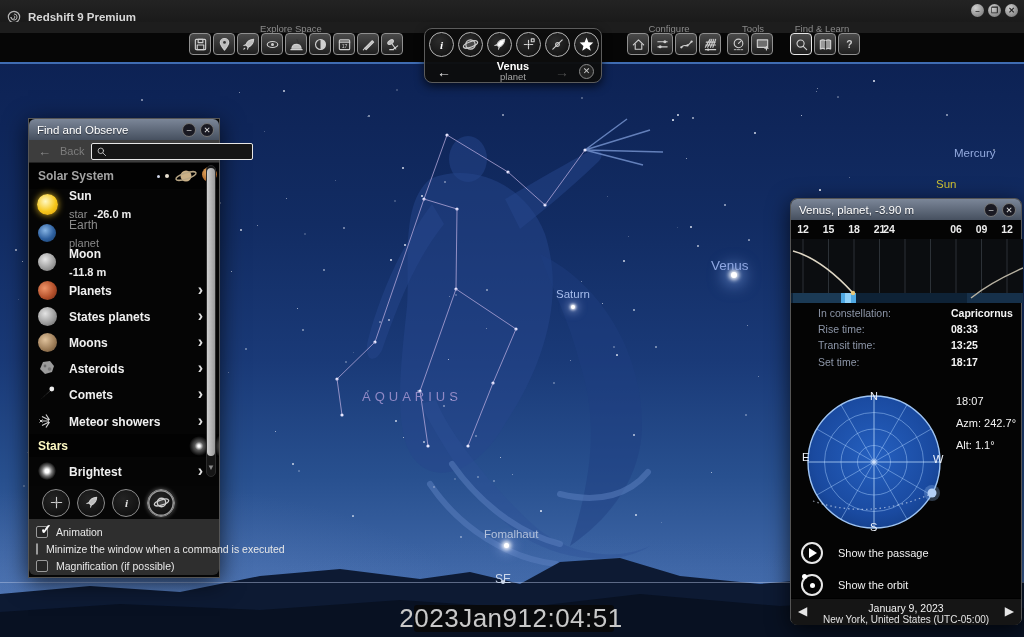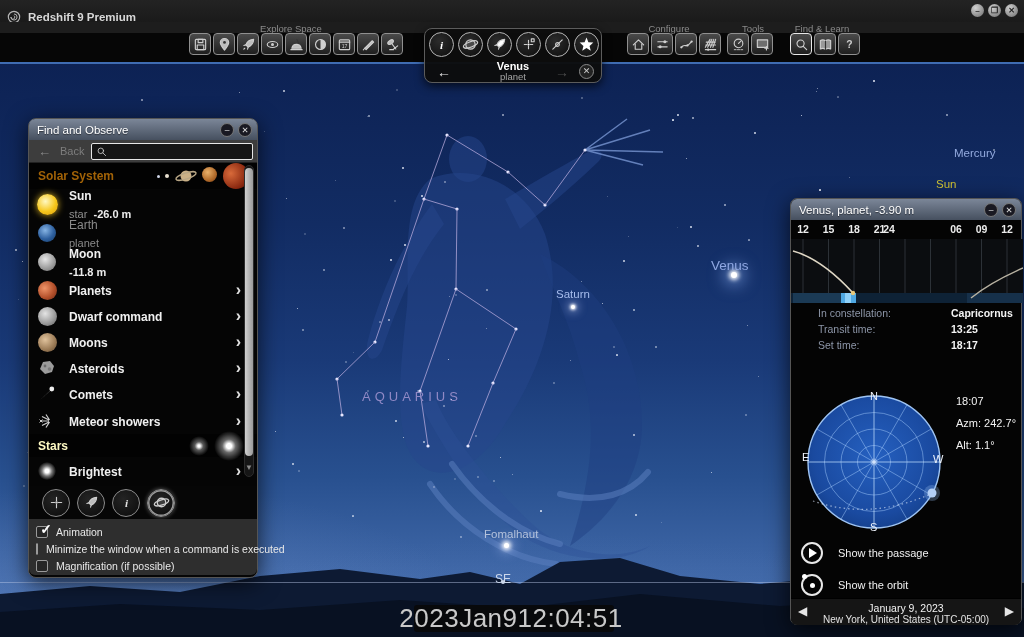--- a/index.html
+++ b/index.html
@@ -66,39 +66,39 @@
   #lbl-saturn { left:556px; top:224px; font-size:11.5px; color:#a6bcec; }
   #lbl-aquarius { left:362px; top:325px; font-size:13px; letter-spacing:4px; color:#9089c5; }
   #lbl-fomalhaut { left:484px; top:464px; font-size:11.5px; color:#b4c2dc; }
   #lbl-mercury { left:954px; top:83px; font-size:11.5px; color:#93aade; }
   #lbl-sun { left:936px; top:114px; font-size:11.5px; color:#cfc233; }
   #lbl-se { left:495px; top:508px; font-size:12px; color:#ccd8ec; }
   #horizon-line { position:absolute; left:0; top:518px; width:1024px; height:1px; background:rgba(190,205,235,.45); }
   #horizon-marker { position:absolute; left:501px; top:516px; width:4px; height:4px; border-radius:50%; background:#cdd8ec; }
 
   
-  #findpanel { position:absolute; left:28px; top:118px; width:230px; height:460px;
-    background:#060606; border:1px solid #555; border-radius:8px;
+  #findpanel { position:absolute; left:28px; top:118px; width:192px; height:460px;
+    background:#060606; border:1px solid #555; border-radius:0;
     box-shadow:0 5px 22px rgba(0,0,0,.7); z-index:30; }
   .panel-head { position:relative; height:21px; border-radius:6px 6px 0 0;
     background:linear-gradient(#7b8698,#46505f); display:flex; align-items:center; }
   .panel-head .ptitle { color:#fff; font-size:11.5px; margin-left:8px; text-shadow:0 1px 1px rgba(0,0,0,.5); }
   .phbtns { position:absolute; right:5px; top:3.5px; display:flex; gap:4px; }
   .phbtn { width:14px; height:14px; border-radius:50%; background:#191922; border:1px solid #777;
     color:#ddd; font-size:8.5px; line-height:12px; text-align:center; }
   #searchrow { position:relative; height:23px; background:#3d3d3d; border-bottom:1px solid #222;
     display:flex; align-items:center; }
   #back-arrow { color:#8a8a8a; font-size:13px; margin-left:9px; }
   #back-label { color:#7e7e7e; font-size:11px; margin-left:9px; }
   #searchbox { position:absolute; left:62px; top:3px; width:162px; height:17px; background:#151515;
     border:1px solid #e6e6e6; border-radius:2px; display:flex; align-items:center; }
   #searchbox input { background:transparent; border:none; outline:none; color:#fff; font-size:11px; width:130px; }
   #list { position:relative; height:323px; background:#050505; overflow:hidden; }
   .sechdr { position:relative; height:26px; background:#020202; display:flex; align-items:center; }
-  .sechdr .sectitle { font-size:12px; font-weight:bold; color:#a16207; margin-left:9px; }
+  .sechdr .sectitle { font-size:12px; font-weight:bold; color:#a3a3a3; margin-left:9px; }
   #stars-hdr { height:23px; }
   #stars-hdr .sectitle { color:#fef9c3; }
   .deco { position:absolute; border-radius:50%; }
   .row { position:relative; display:flex; align-items:center; }
   .row .itemicon { width:22px; display:flex; justify-content:center; margin-left:7px; }
   .row .txt { margin-left:11px; }
   .row .nm { color:#f0f0f0; font-size:12px; font-weight:bold; line-height:13px; }
   .row .sb { font-size:11px; line-height:12px; color:#8f8f8f; }
   .row .sb b { color:#ececec; font-weight:bold; }
   .row.disabled .nm, .row.disabled .sb { color:#8a8a8a; font-weight:normal; }
@@ -686,21 +686,21 @@
         <span class="itemicon">
             <span class="ball" style="width:19px;height:19px;background:radial-gradient(circle at 35% 38%, #ef9468,#b4512c 55%,#6e2813)"></span>
           </span>
         <span class="txt"><span class="nm">Planets</span></span>
         <span class="chev">›</span>
       </div>
       <div class="row" style="height:26px">
         <span class="itemicon">
             <span class="ball" style="width:19px;height:19px;background:radial-gradient(circle at 38% 35%, #e4e4e4,#9a9a9a 58%,#5c5c5c)"></span>
           </span>
-        <span class="txt"><span class="nm">Dwarf command</span></span>
+        <span class="txt"><span class="nm">States planets</span></span>
         <span class="chev">›</span>
       </div>
       <div class="row" style="height:26px">
         <span class="itemicon">
             <span class="ball" style="width:19px;height:19px;background:radial-gradient(circle at 38% 35%, #e0c29c,#9c7c57 58%,#5f4730)"></span>
           </span>
         <span class="txt"><span class="nm">Moons</span></span>
         <span class="chev">›</span>
       </div>
       <div class="row" style="height:26px">
@@ -846,20 +846,24 @@
       <rect x="54" y="54" width="6" height="10" fill="#8ed0f8"></rect>
       <path d="M2 12 C20 17 40 30 62 54" stroke="#ded6c4" stroke-width="1.6" fill="none"></path>
       <circle cx="62" cy="54" r="2.2" fill="#e8c87a"></circle>
       <path d="M180 59 C196 46 216 36 232 29" stroke="#b8b2a2" stroke-width="1.4" fill="none"></path>
     </svg>
 
     <div id="details">
       <div class="drow">
           <span class="dlabel">In constellation:</span>
           <span class="dvalue">Capricornus</span>
+        </div>
+      <div class="drow">
+          <span class="dlabel">Rise time:</span>
+          <span class="dvalue">08:33</span>
         </div>
       <div class="drow">
           <span class="dlabel">Transit time:</span>
           <span class="dvalue">13:25</span>
         </div>
       <div class="drow">
           <span class="dlabel">Set time:</span>
           <span class="dvalue">18:17</span>
         </div>
     </div>

